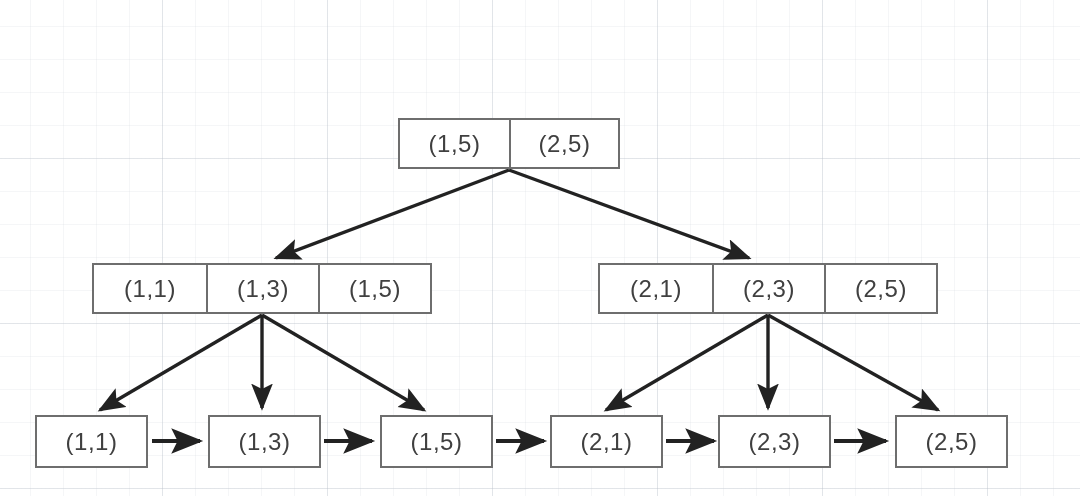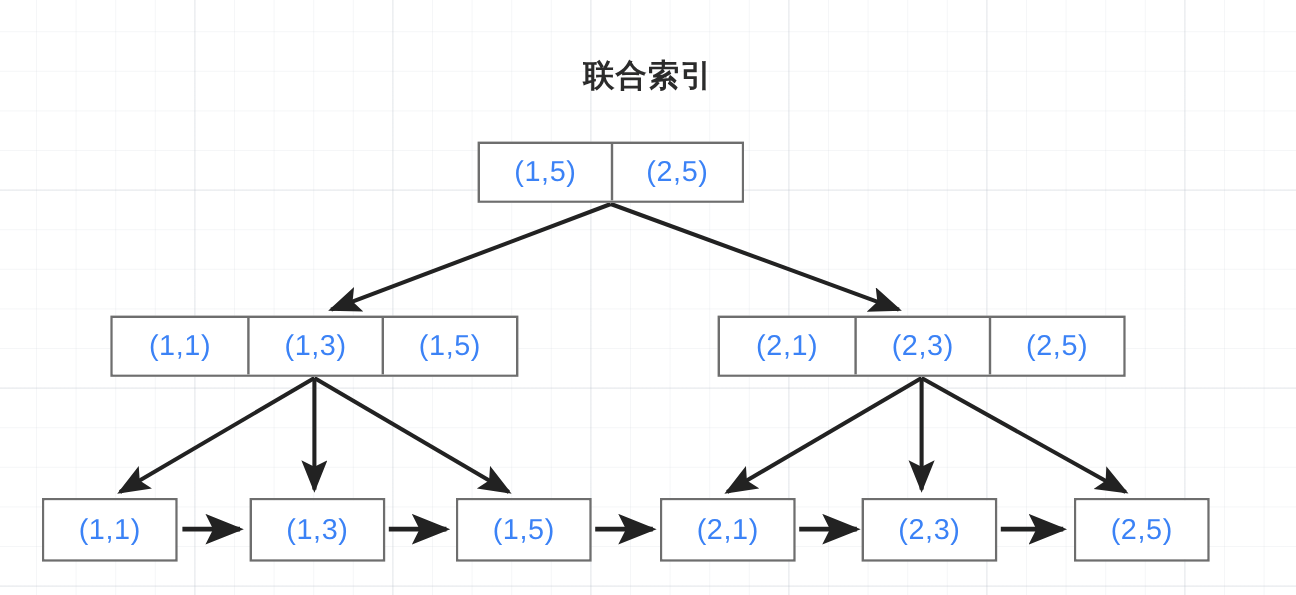--- a/index.html
+++ b/index.html
@@ -53,21 +53,21 @@
     border: 2px solid #6e6e6e;
     background: #ffffff;
     z-index: 2;
   }
   .cell {
     box-sizing: border-box;
     display: flex;
     align-items: center;
     justify-content: center;
     font-size: 24px;
-    color: #3b82f6;
+    color: #404040;
     letter-spacing: 0.5px;
     background: #ffffff;
   }
   .cell + .cell {
     border-left: 2px solid #6e6e6e;
   }
   
   #node-root {
     left: 398px;
     top: 118px;
@@ -90,21 +90,20 @@
     width: 113px;
     height: 53px;
   }
   .node-leaf .cell { width: 100%; }
 </style>
 </head>
 <body>
 
 <div id="canvas">
 
-  <div class="title">联合索引</div>
 
   <svg id="edges" viewBox="0 0 1080 496" width="1080" height="496">
     <defs>
       <marker id="arrowhead" markerWidth="9" markerHeight="9" refX="7.2" refY="3.2" orient="auto" markerUnits="strokeWidth">
         <path d="M0,0 L8,3.2 L0,6.4 L1.6,3.2 Z" fill="#222222"></path>
       </marker>
     </defs>
 
     <g>
       <line x1="509" y1="170" x2="276" y2="258" stroke="#222222" stroke-width="3.4" marker-end="url(#arrowhead)"></line>

